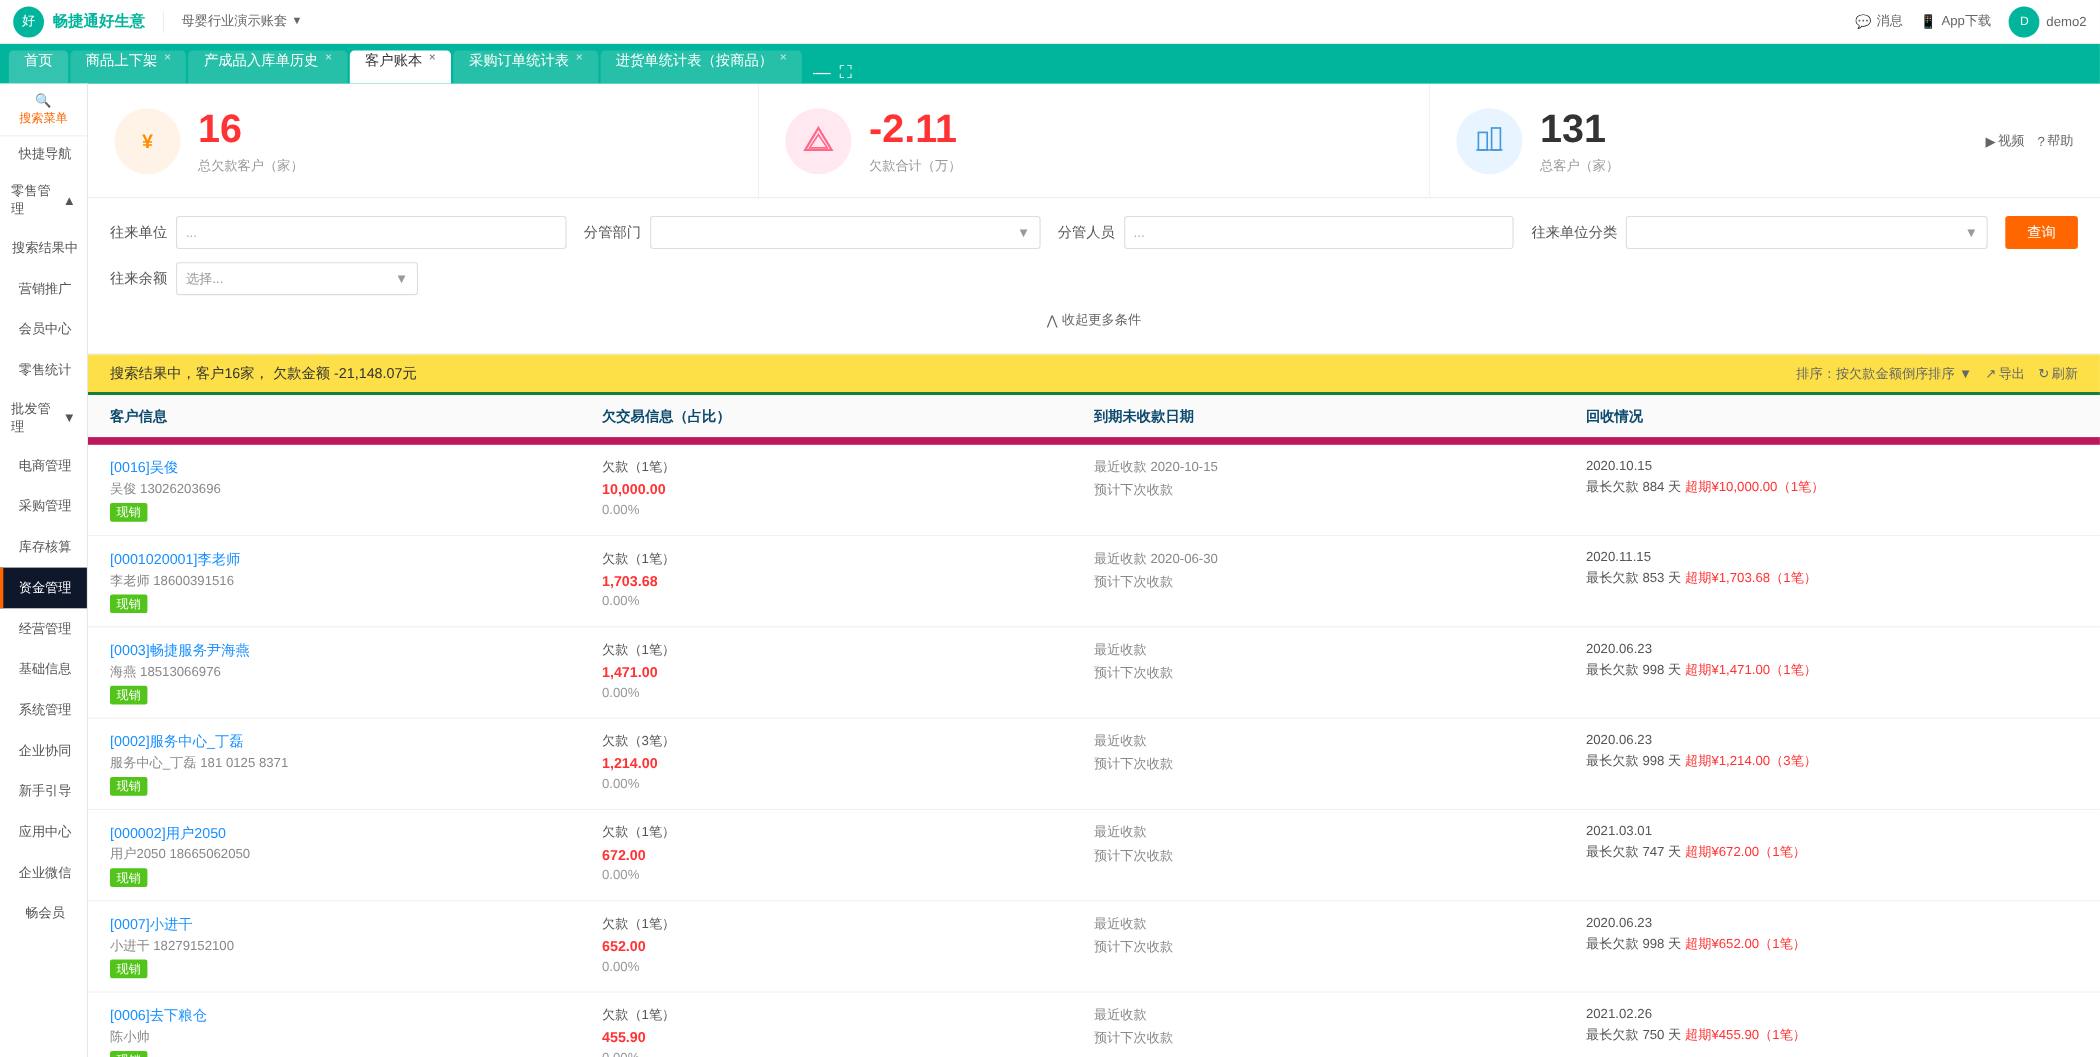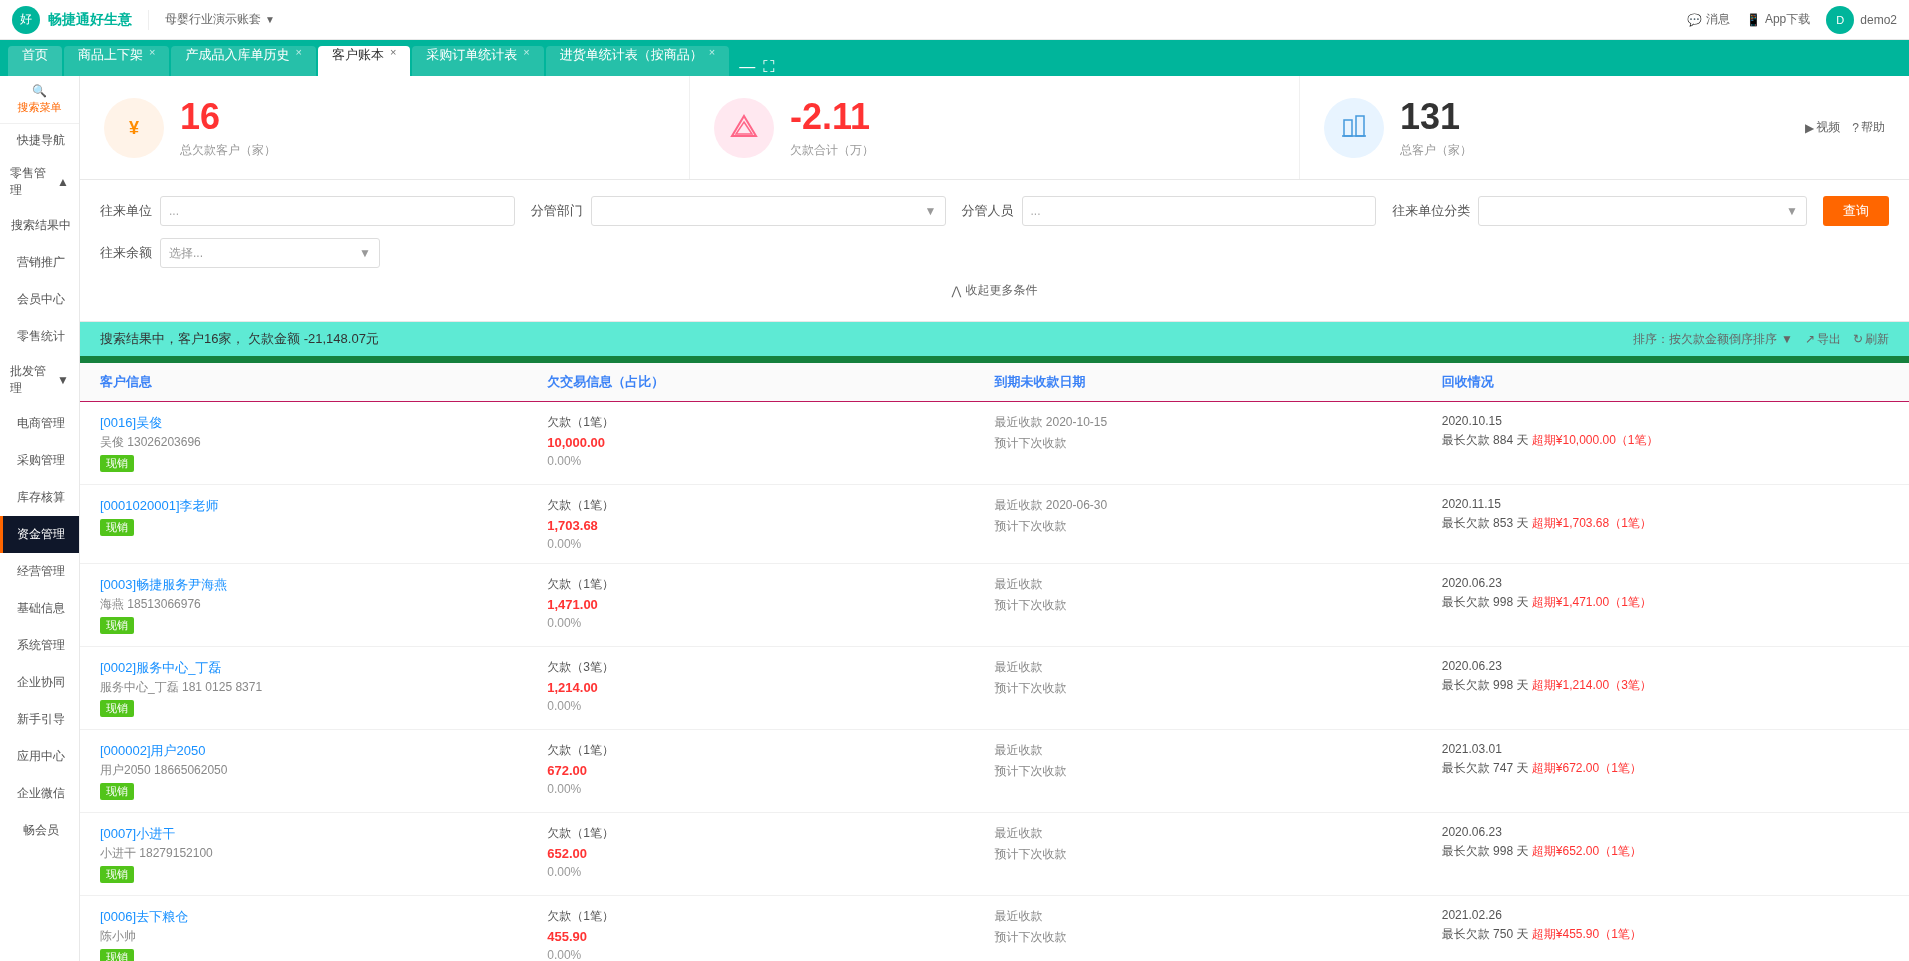--- a/index.html
+++ b/index.html
@@ -52,27 +52,27 @@
     .filter-area { background: white; padding: 16px 20px; border-bottom: 1px solid #e8e8e8; }
     .filter-row { display: flex; align-items: center; gap: 16px; margin-bottom: 12px; }
     .filter-item { display: flex; align-items: center; gap: 8px; flex: 1; }
     .filter-label { font-size: 13px; color: #555; white-space: nowrap; }
     .filter-input { flex: 1; height: 30px; border: 1px solid #ddd; border-radius: 3px; padding: 0 8px; font-size: 12px; display: flex; align-items: center; justify-content: space-between; color: #999; cursor: pointer; }
     .filter-select { flex: 1; height: 30px; border: 1px solid #ddd; border-radius: 3px; padding: 0 8px; font-size: 12px; display: flex; align-items: center; justify-content: space-between; color: #999; cursor: pointer; }
     .filter-btn { background: #ff6600; color: white; border: none; padding: 6px 20px; border-radius: 3px; cursor: pointer; font-size: 13px; }
     .collapse-btn { display: flex; align-items: center; justify-content: center; gap: 4px; color: #666; font-size: 12px; cursor: pointer; padding: 6px; }
     
     
-    .results-bar { background: #5eead4; padding: 8px 20px; display: flex; align-items: center; justify-content: space-between; border-bottom: 7px solid #15803d; }
+    .results-bar { background: #fde047; padding: 8px 20px; display: flex; align-items: center; justify-content: space-between; border-bottom: 3px solid #15803d; }
     .results-actions { display: flex; align-items: center; gap: 12px; font-size: 12px; color: #666; }
     .sort-select { display: flex; align-items: center; gap: 4px; }
     
     
     .table-area { background: white; }
-    .table-header { display: grid; grid-template-columns: 2fr 2fr 2fr 2fr; padding: 10px 20px; background: #fafafa; border-bottom: 1px solid #be185d; font-weight: bold; color: #3b82f6; font-size: 13px; }
+    .table-header { display: grid; grid-template-columns: 2fr 2fr 2fr 2fr; padding: 10px 20px; background: #fafafa; border-bottom: 7px solid #be185d; font-weight: bold; color: #0c4a6e; font-size: 13px; }
     .table-row { display: grid; grid-template-columns: 2fr 2fr 2fr 2fr; padding: 12px 20px; border-bottom: 1px solid #f0f0f0; align-items: start; }
     .customer-name { color: #1890ff; font-size: 13px; cursor: pointer; }
     .customer-phone { font-size: 12px; color: #888; margin-top: 2px; }
     .customer-tag { display: inline-block; background: #52c41a; color: white; font-size: 11px; padding: 1px 6px; border-radius: 2px; margin-top: 4px; }
     .debt-amount { color: #ff3333; font-size: 13px; font-weight: bold; }
     .debt-count { color: #555; font-size: 12px; margin-bottom: 4px; }
     .debt-percent { color: #999; font-size: 12px; margin-top: 4px; }
     .collection-info { font-size: 12px; color: #555; }
     .collection-date { color: #888; }
     .collection-next { color: #888; margin-top: 4px; }
@@ -364,20 +364,21 @@
           <div class="overdue-days">
             <span>最长欠款 884 天</span>
             <span class="overdue-amount">超期¥10,000.00（1笔）</span>
           </div>
         </div>
       </div>
 
       <div class="table-row">
         <div>
           <div class="customer-name">[0001020001]李老师</div>
+          <div class="customer-phone">李老师 18600391516</div>
           <span class="customer-tag">现销</span>
         </div>
         <div>
           <div class="debt-count">欠款（1笔）</div>
           <div class="debt-amount">1,703.68</div>
           <div class="debt-percent">0.00%</div>
         </div>
         <div class="collection-info">
           <div class="collection-date">最近收款   2020-06-30</div>
           <div class="collection-next">预计下次收款</div>

